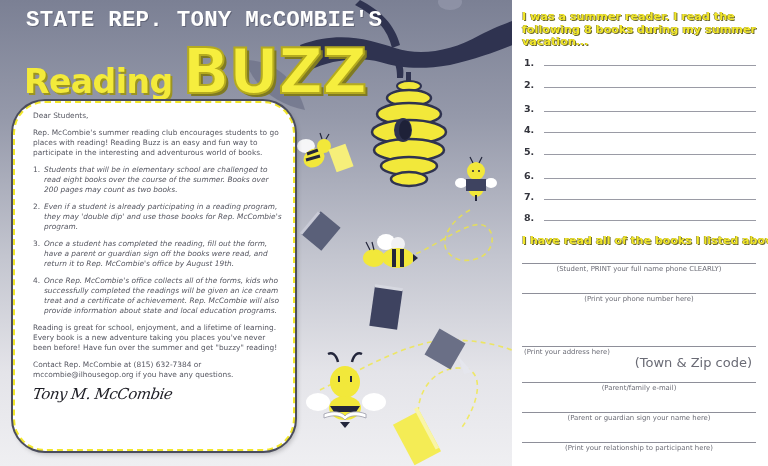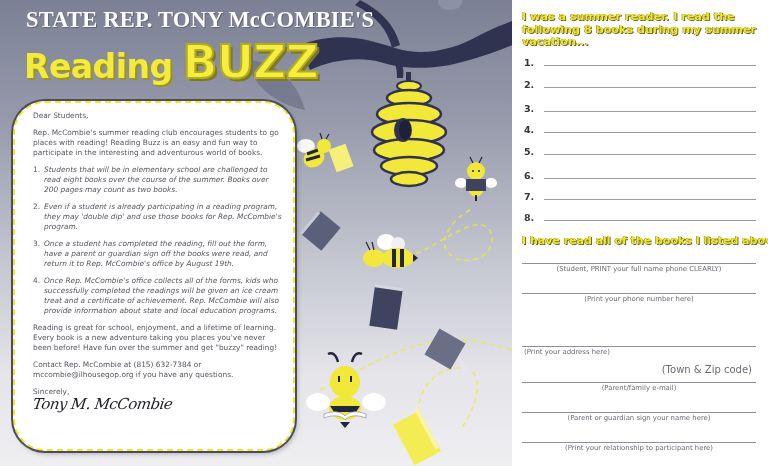--- a/index.html
+++ b/index.html
@@ -7,36 +7,36 @@
   body { position: relative; font-family: "DejaVu Sans", sans-serif; }
 
   
   #left-panel {
     position: absolute; left: 0; top: 0; width: 512px; height: 466px;
     background: linear-gradient(180deg, #7b8094 0%, #9599aa 25%, #c3c5cf 55%, #e4e4e9 80%, #efeff2 100%);
     overflow: hidden;
   }
   #title-line1 {
     position: absolute; left: 26px; top: 7px;
-    font-family: Liberation Serif, serif; font-weight: bold;
+    font-family: Liberation Mono, monospace; font-weight: bold;
     font-size: 22.5px; letter-spacing: 0.2px; color: #ffffff;
     text-shadow: 1px 1px 0 rgba(60,62,80,0.45);
     white-space: nowrap;
   }
   #title-line2 {
     position: absolute; left: 24px; top: 35px; white-space: nowrap;
     font-family: "DejaVu Sans", sans-serif;
   }
   #title-reading {
     font-size: 33px; font-weight: bold; color: #f3ea3a; letter-spacing: -0.5px;
     text-shadow: 2px 2px 0 #9c9420;
   }
   #title-buzz {
     display: inline-block; margin-left: 10px;
-    font-size: 46px; font-weight: 900; color: #f6ee3e; letter-spacing: -1px;
+    font-size: 62px; font-weight: 900; color: #f6ee3e; letter-spacing: -1px;
     -webkit-text-stroke: 2px #b5ab1e;
     text-shadow: 3px 3px 0 #7f7a22;
   }
 
   
   #branch { position: absolute; left: 300px; top: -10px; width: 220px; height: 120px; }
 
   
   #letter-card {
     position: absolute; left: 13px; top: 101px; width: 282px; height: 350px;
@@ -73,21 +73,21 @@
   }
   #books-heading { top: 11px; font-size: 11.2px; line-height: 12.5px; width: 246px; }
   #certify-heading { top: 235px; font-size: 11px; line-height: 11px; white-space: nowrap; }
   .book-row { position: absolute; left: 12px; width: 232px; height: 14px; }
   .book-num { position: absolute; left: 0; top: 0; font-size: 9.5px; color: #33343c; font-weight: bold; }
   .book-line { position: absolute; left: 20px; right: 0; top: 8px; height: 0; border-top: 1px solid #9a9ba5; }
   .sig-row { position: absolute; left: 10px; width: 234px; height: 14px; }
   .sig-line { position: absolute; left: 0; right: 0; top: 0; border-top: 1px solid #8e8f99; }
   .sig-label { position: absolute; top: 2px; width: 100%; text-align: center; font-size: 6.9px; color: #6a6b75; white-space: nowrap; }
   .sig-label-left { position: absolute; top: 2px; left: 2px; font-size: 6.9px; color: #6a6b75; white-space: nowrap; }
-  .sig-label-right { position: absolute; top: 18px; right: 4px; font-size: 10px; color: #6a6b75; white-space: nowrap; }
+  .sig-label-right { position: absolute; top: 9px; right: 4px; font-size: 13px; color: #6a6b75; white-space: nowrap; }
 </style>
 </head>
 <body>
 
 <div id="left-panel">
 
   <svg id="branch" viewBox="0 0 220 120">
     <path d="M0,55 C40,40 70,50 95,58 C120,66 150,62 180,45 C200,35 215,30 220,28 L220,52 C200,60 180,68 150,75 C120,80 100,78 80,72 C60,66 30,70 10,80 Z" fill="#2f3350"></path>
     <path d="M60,10 C80,20 95,35 100,55 L92,58 C88,40 75,25 55,15 Z" fill="#2f3350"></path>
     <path d="M100,70 C103,75 104,80 103,88 L97,88 C97,80 96,76 94,72 Z" fill="#2f3350"></path>
@@ -198,21 +198,20 @@
           <span class="num">3.</span>
           <span class="txt">Once a student has completed the reading, fill out the form, have a parent or guardian sign off the books were read, and return it to Rep. McCombie's office by August 19th.</span>
         </li>
       <li>
           <span class="num">4.</span>
           <span class="txt">Once Rep. McCombie's office collects all of the forms, kids who successfully completed the readings will be given an ice cream treat and a certificate of achievement. Rep. McCombie will also provide information about state and local education programs.</span>
         </li>
     </ol>
     <p>Reading is great for school, enjoyment, and a lifetime of learning. Every book is a new adventure taking you places you've never been before! Have fun over the summer and get "buzzy" reading!</p>
     <p>Contact Rep. McCombie at (815) 632-7384 or mccombie@ilhousegop.org if you have any questions.</p>
-    <p style="margin-bottom:0;">Sincerely,</p>
     <span id="signature">Tony M. McCombie</span>
   </div>
 </div>
 
 <div id="right-panel">
   <div id="books-heading" class="yellow-heading">I was a summer reader. I read the following 8 books during my summer vacation...</div>
 
   <div class="book-row" style="top:57px;">
       <span class="book-num">1.</span>
       <div class="book-line"></div>

